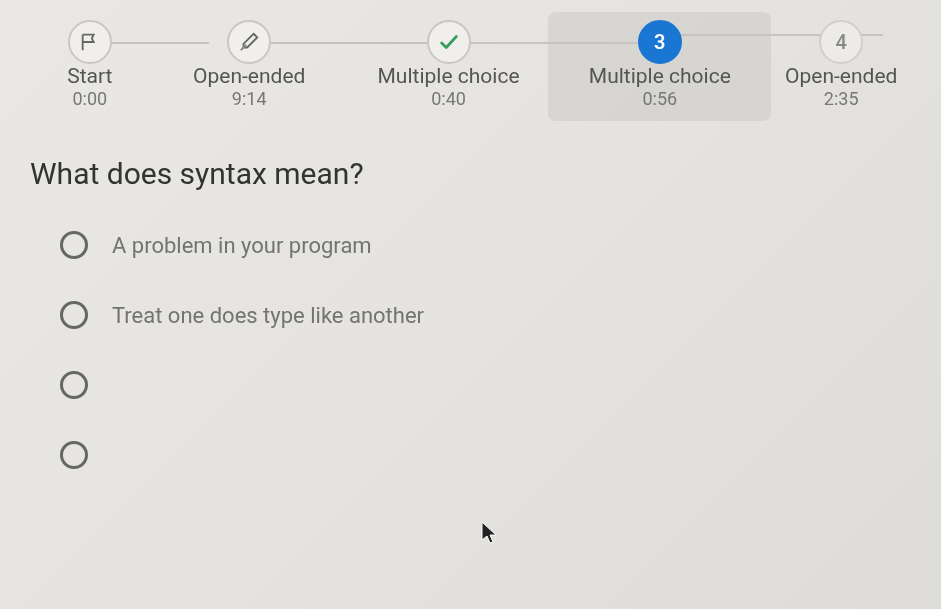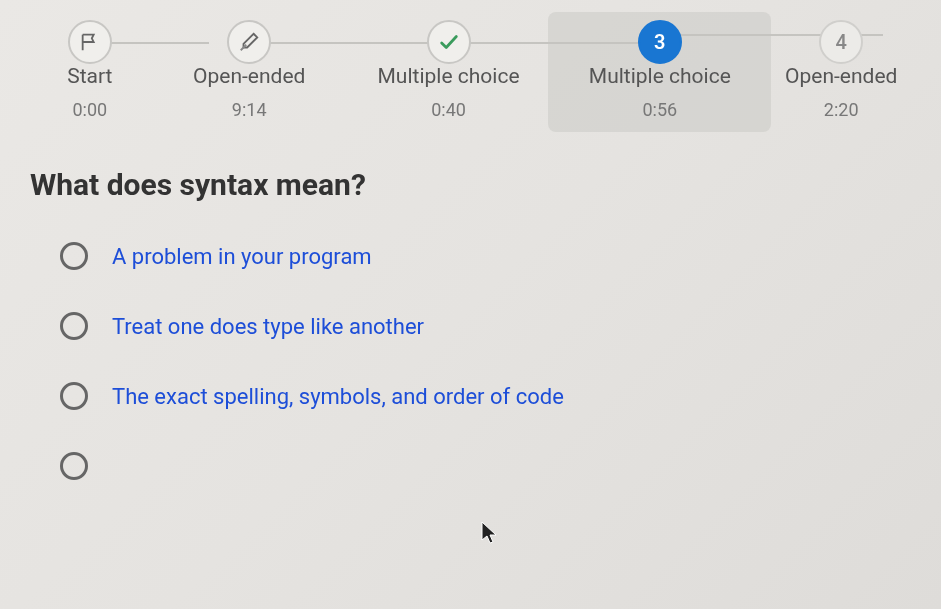--- a/index.html
+++ b/index.html
@@ -83,32 +83,32 @@
       display: none;
     }
     .step-label {
       font-size: 21px;
       color: #555;
       font-weight: 400;
       text-align: center;
       white-space: nowrap;
     }
     .step-time {
-      margin-top: 11px;
+      margin-top: 0;
       font-size: 18px;
       color: #777;
       font-weight: 400;
     }
     .question-area {
       padding: 35px 30px 0 30px;
     }
     .question-text {
       font-size: 30px;
       color: #333;
-      font-weight: 700;
+      font-weight: 400;
       margin-bottom: 40px;
     }
     .options-list {
       padding-left: 30px;
     }
     .option-row {
       display: flex;
       align-items: center;
       margin-bottom: 42px;
       cursor: pointer;
@@ -117,21 +117,21 @@
       width: 28px;
       height: 28px;
       border: 3px solid #666;
       border-radius: 50%;
       margin-right: 24px;
       flex-shrink: 0;
       background: transparent;
     }
     .option-text {
       font-size: 22px;
-      color: #1d4ed8;
+      color: #737373;
       font-weight: 400;
     }
     .cursor-arrow {
       position: absolute;
       left: 480px;
       top: 520px;
       z-index: 10;
     }
     .cursor-arrow svg {
       width: 20px;
@@ -194,21 +194,21 @@
     </div>
     <div class="step-label">Multiple choice</div>
     <div class="step-time">0:56</div>
   </div>
 
   <div class="progress-step step-last">
     <div class="step-icon future">
       <span>4</span>
     </div>
     <div class="step-label">Open-ended</div>
-    <div class="step-time">2:20</div>
+    <div class="step-time">2:35</div>
   </div>
 
 </div>
 
 <div class="question-area">
   <div class="question-text">What does syntax mean?</div>
 
   <div class="options-list">
 
     <div class="option-row">
@@ -216,21 +216,20 @@
       <div class="option-text">A problem in your program</div>
     </div>
 
     <div class="option-row">
       <div class="radio-circle"></div>
       <div class="option-text">Treat one does type like another</div>
     </div>
 
     <div class="option-row">
       <div class="radio-circle"></div>
-      <div class="option-text">The exact spelling, symbols, and order of code</div>
     </div>
 
     <div class="option-row">
       <div class="radio-circle"></div>
     </div>
 
   </div>
 </div>
 
 <div class="cursor-arrow">

